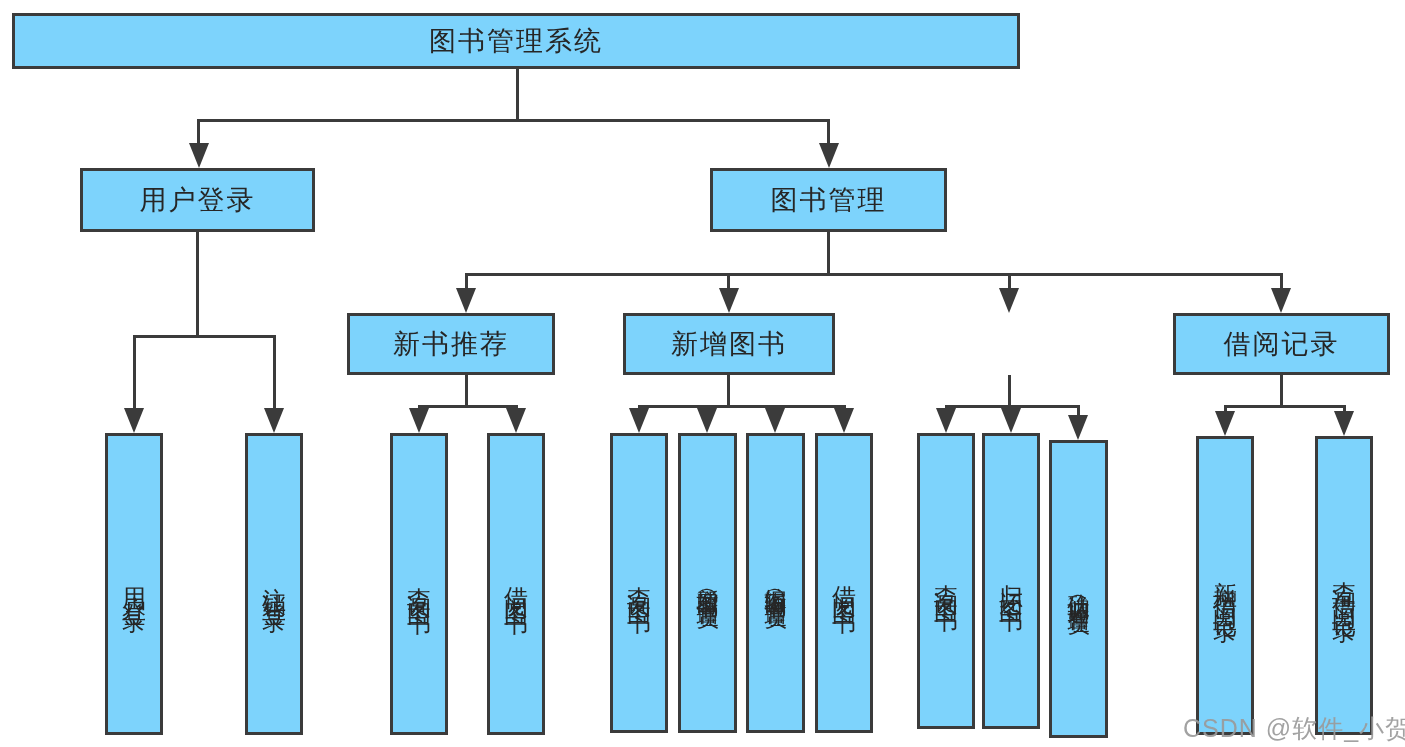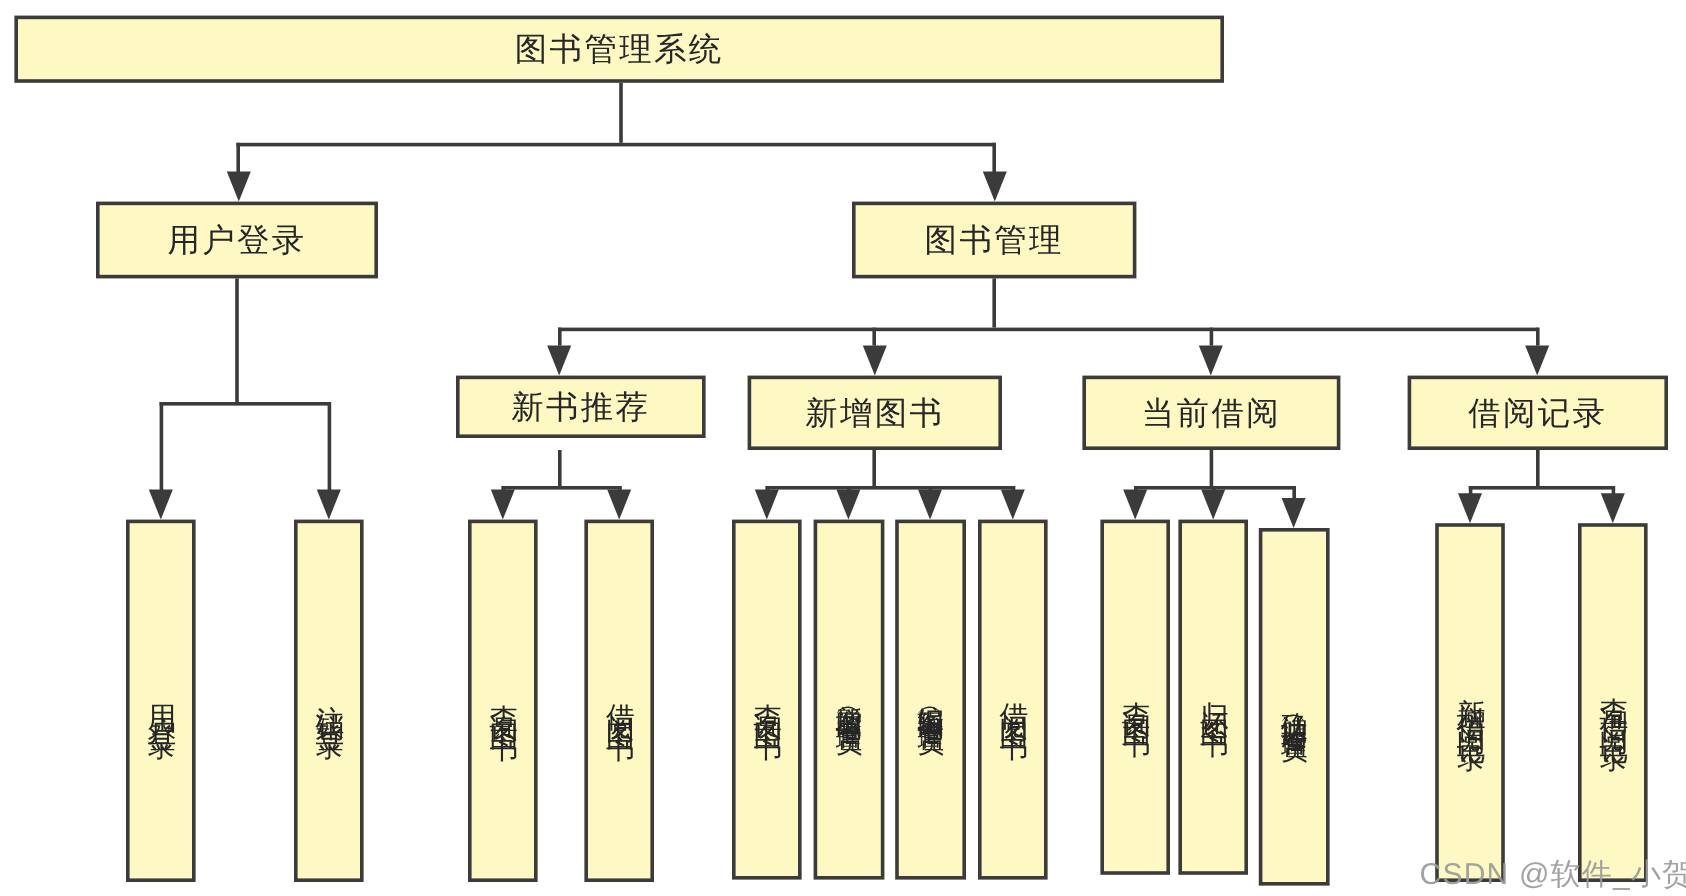--- a/index.html
+++ b/index.html
@@ -4,21 +4,21 @@
 <style>
   :root { --line:#3b3b3b; --text:#262626; --wm:#9b9b9b; --bg:#ffffff; }
   * { box-sizing:border-box; }
   body { margin:0; background:var(--bg); }
   .canvas {
     position:relative; width:1405px; height:747px; background:var(--bg);
     font-family:"Liberation Sans","DejaVu Sans",sans-serif; color:var(--text);
     overflow:hidden;
   }
   .box {
-    position:absolute; background:#fef9c3; border:3px solid var(--line);
+    position:absolute; background:#7dd3fc; border:3px solid var(--line);
     display:flex; align-items:center; justify-content:center;
     color:var(--text); 
   }
   .hlabel { font-size:27px; letter-spacing:2px; }
   .leaf {
     writing-mode:vertical-rl; text-orientation:mixed;
     font-size:24px; letter-spacing:8px; line-height:1;
   }
   .leaf.long { font-size:22px; letter-spacing:3px; }
   .vl { position:absolute; width:3px; background:var(--line); }
@@ -65,23 +65,22 @@
   <div class="hl" style="left:465px;top:273px;width:817px"></div>
   <div class="vl" style="left:465px;top:273px;height:15px"></div>
   <div class="arr" style="left:456px;top:288px"></div>
   <div class="vl" style="left:727px;top:273px;height:15px"></div>
   <div class="arr" style="left:719px;top:288px"></div>
   <div class="vl" style="left:1008px;top:273px;height:15px"></div>
   <div class="arr" style="left:999px;top:288px"></div>
   <div class="vl" style="left:1280px;top:273px;height:15px"></div>
   <div class="arr" style="left:1271px;top:288px"></div>
 
-  <div class="box hlabel" style="left:380px;top:313px;width:208px;height:52px">新书推荐</div>
+  <div class="box hlabel" style="left:347px;top:313px;width:208px;height:62px">新书推荐</div>
   <div class="box hlabel" style="left:623px;top:313px;width:212px;height:62px">新增图书</div>
-  <div class="box hlabel" style="left:902px;top:313px;width:215px;height:62px">当前借阅</div>
   <div class="box hlabel" style="left:1173px;top:313px;width:217px;height:62px">借阅记录</div>
 
   <div class="vl" style="left:465px;top:375px;height:30px"></div>
   <div class="hl" style="left:418px;top:405px;width:100px"></div>
   <div class="vl" style="left:418px;top:405px;height:5px"></div>
   <div class="arr" style="left:409px;top:408px"></div>
   <div class="vl" style="left:515px;top:405px;height:5px"></div>
   <div class="arr" style="left:506px;top:408px"></div>
 
   <div class="box leaf" style="left:390px;top:433px;width:58px;height:302px">查询图书</div>

